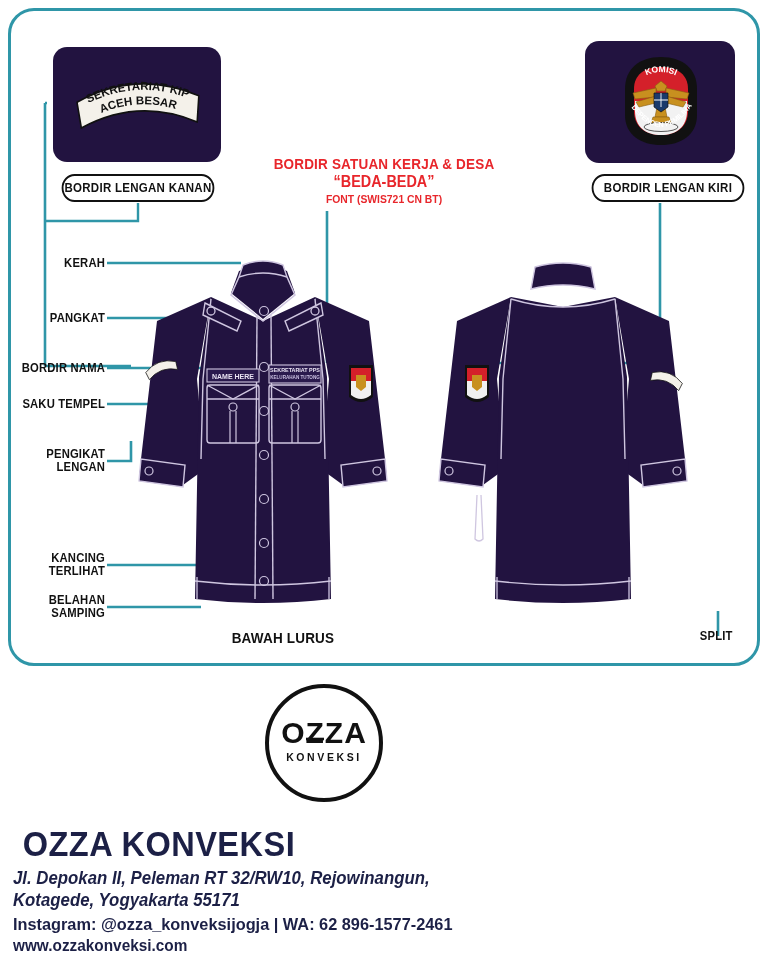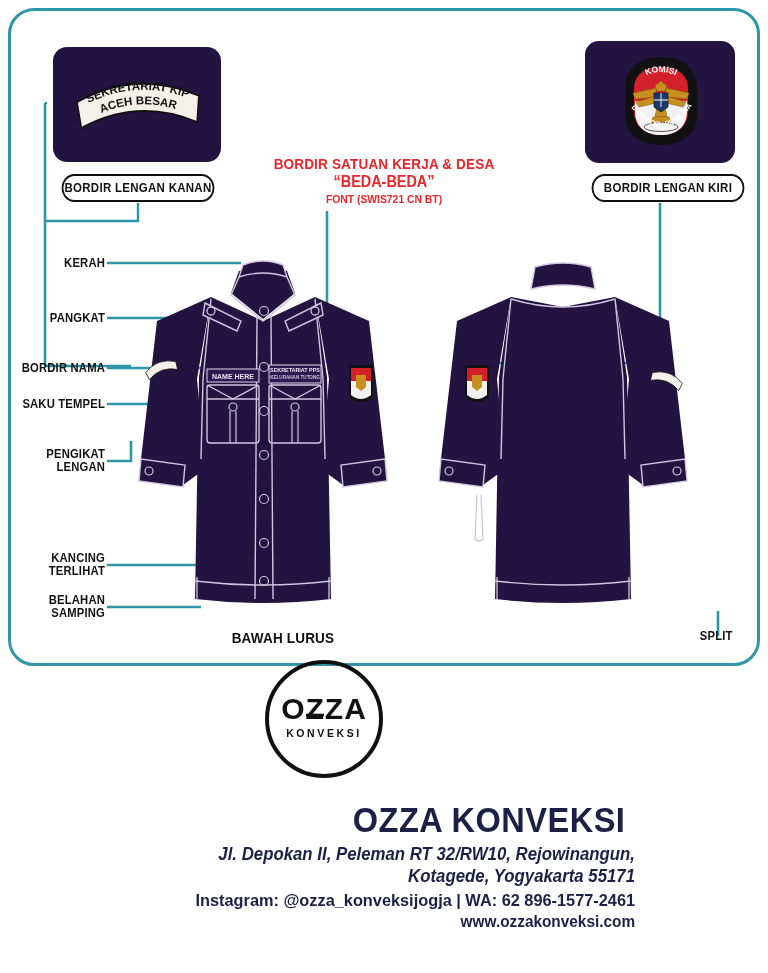--- a/index.html
+++ b/index.html
@@ -88,21 +88,21 @@
   .shirt { position: absolute; }
   .shirt svg { display: block; }
 
   .bottom-label {
     position: absolute;
     font-weight: 700; font-size: 15px; color: #111;
     letter-spacing: .2px; transform: scaleX(.9);
   }
 
   
-  .footer { position: absolute; left:0; top: 642px; width: 648px; text-align: right; }
+  .footer { position: absolute; left:0; top: 666px; width: 648px; text-align: left; }
   .logo-circle {
     width: 118px; height: 118px; margin: 18px auto 0;
     border: 4px solid #111; border-radius: 50%;
     display: flex; flex-direction: column;
     align-items: center; justify-content: center;
   }
   .logo-circle svg { display:block; }
   .brand {
     margin-top: 22px;
     font-size: 35px; font-weight: 700; color: #1c2046;

